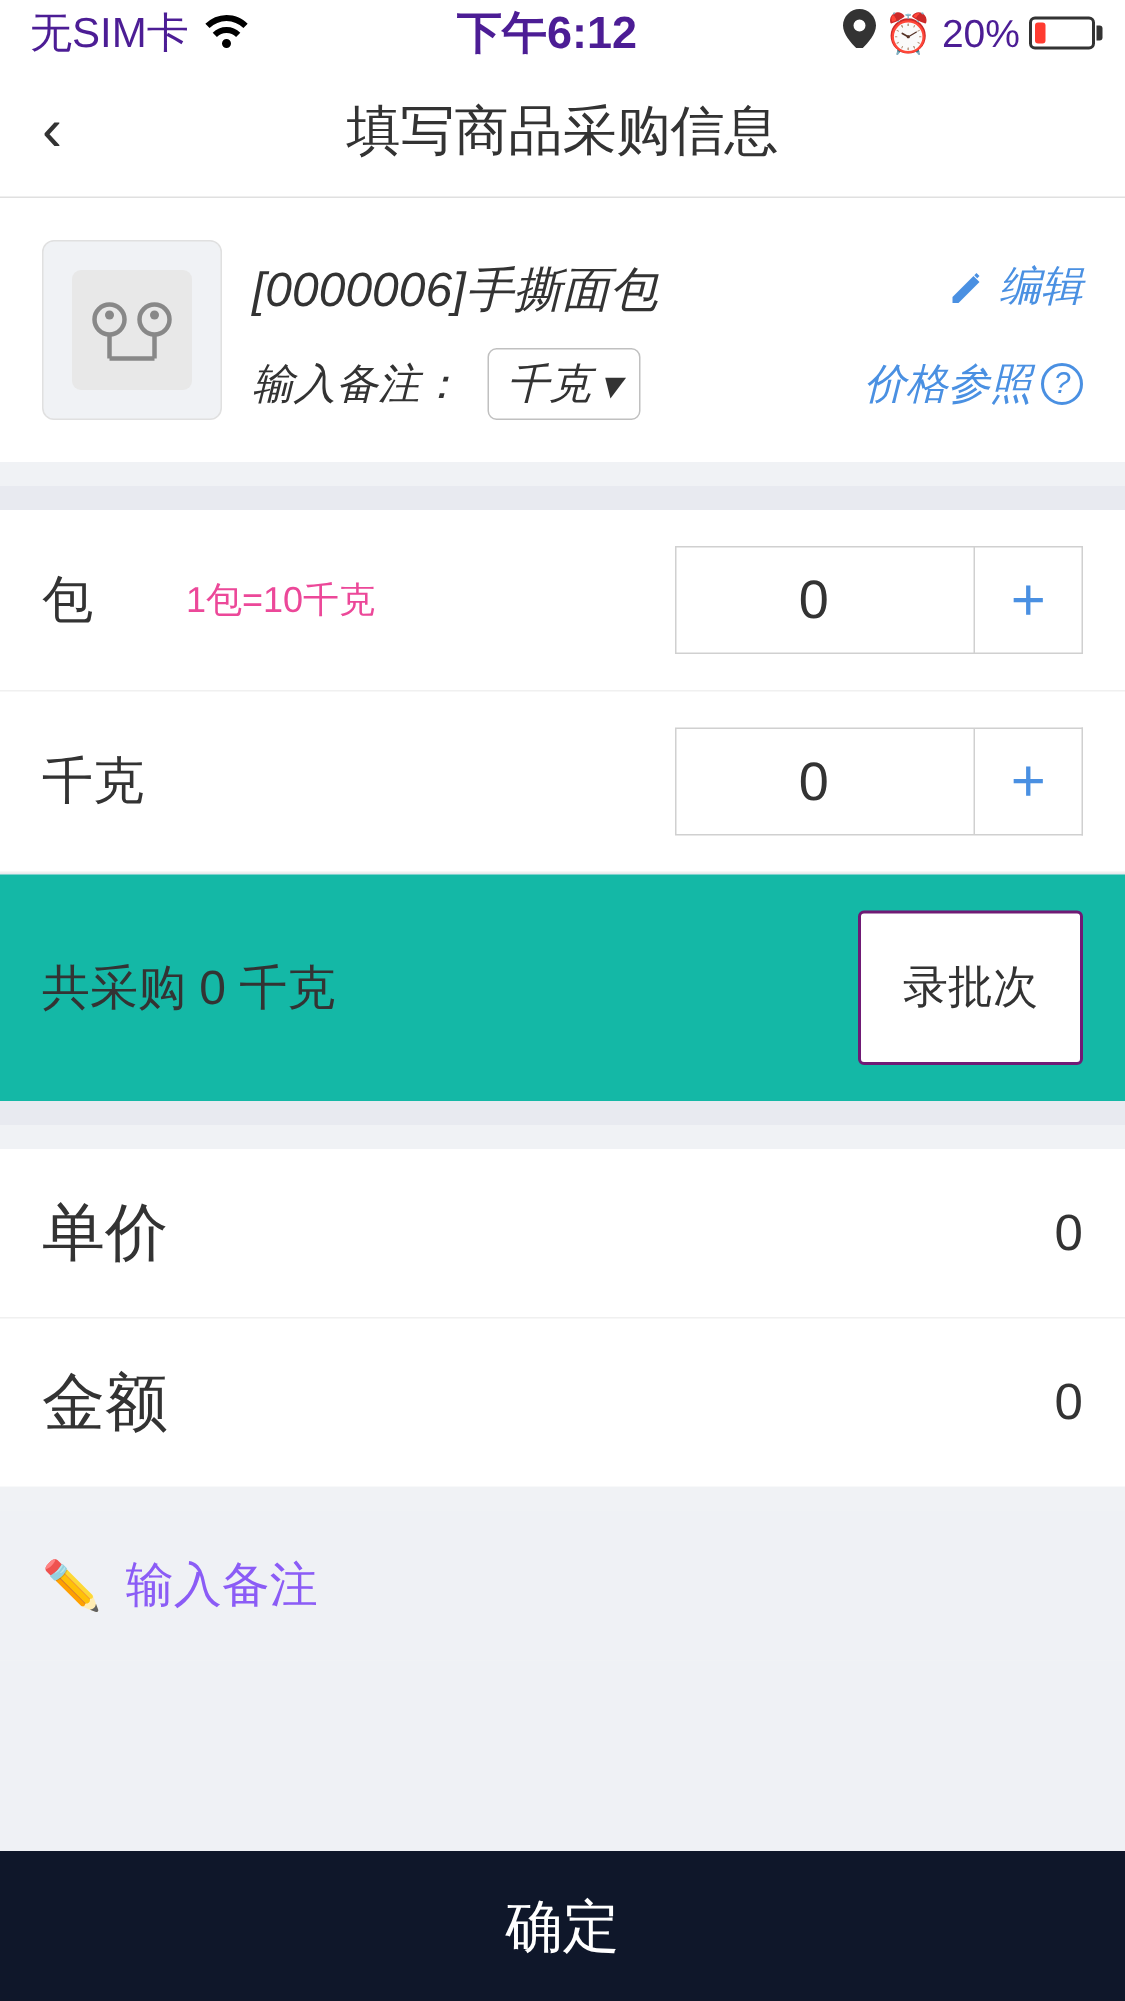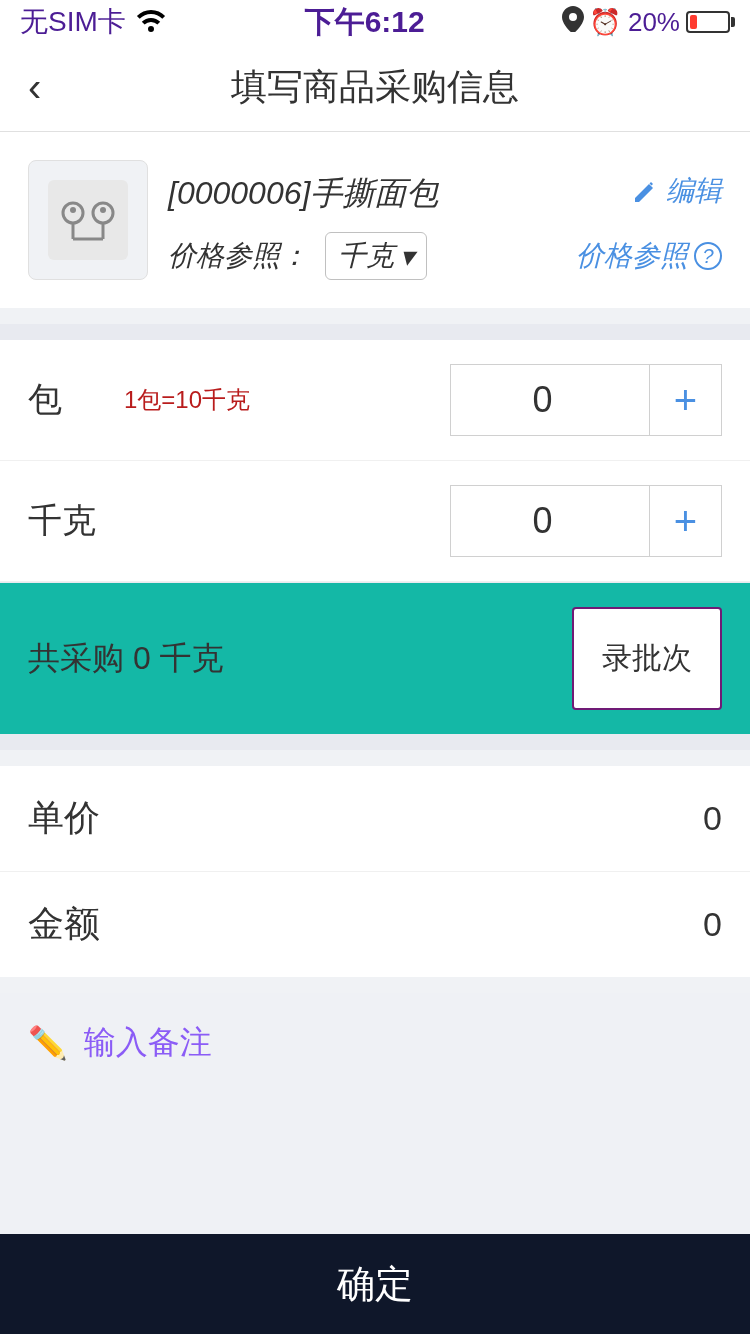--- a/index.html
+++ b/index.html
@@ -193,21 +193,21 @@
       border-bottom: 1px solid #f0f0f0;
       gap: 16px;
     }
     .input-row-label {
       font-size: 34px;
       color: #333;
       min-width: 80px;
     }
     .input-row-sublabel {
       font-size: 24px;
-      color: #b91c1c;
+      color: #ec4899;
       flex: 1;
     }
     .qty-input-box {
       display: flex;
       align-items: center;
       gap: 0;
       margin-left: auto;
     }
     .qty-field {
       width: 200px;
@@ -265,21 +265,21 @@
       display: flex;
       align-items: center;
       justify-content: space-between;
       padding: 28px 28px;
       border-bottom: 1px solid #f0f0f0;
     }
     .price-row:last-child {
       border-bottom: none;
     }
     .price-label {
-      font-size: 36px;
+      font-size: 42px;
       color: #333;
     }
     .price-value {
       font-size: 34px;
       color: #333;
     }
 
     
     .remark-section {
       background: #eff1f5;
@@ -376,21 +376,21 @@
       <span class="product-name">[0000006]手撕面包</span>
       <span class="edit-btn">
         <svg width="26" height="26" viewBox="0 0 26 26" style="display:inline-block;vertical-align:middle;margin-right:4px">
             <path d="M3 20l14-14 4 4L7 24H3v-4zm16-16l2 2-1.5 1.5-2-2L19 4z" fill="#4a90e2"></path>
           </svg>
         <span>编辑</span>
       </span>
     </div>
     <div class="product-unit-row">
       <div>
-        <span class="unit-label">价格参照：</span>
+        <span class="unit-label">输入备注：</span>
         <span class="unit-select">
           <span>千克</span>
           <span>▾</span>
         </span>
       </div>
       <div class="price-ref">
         <span>价格参照</span>
         <span class="help-circle">?</span>
       </div>
     </div>

